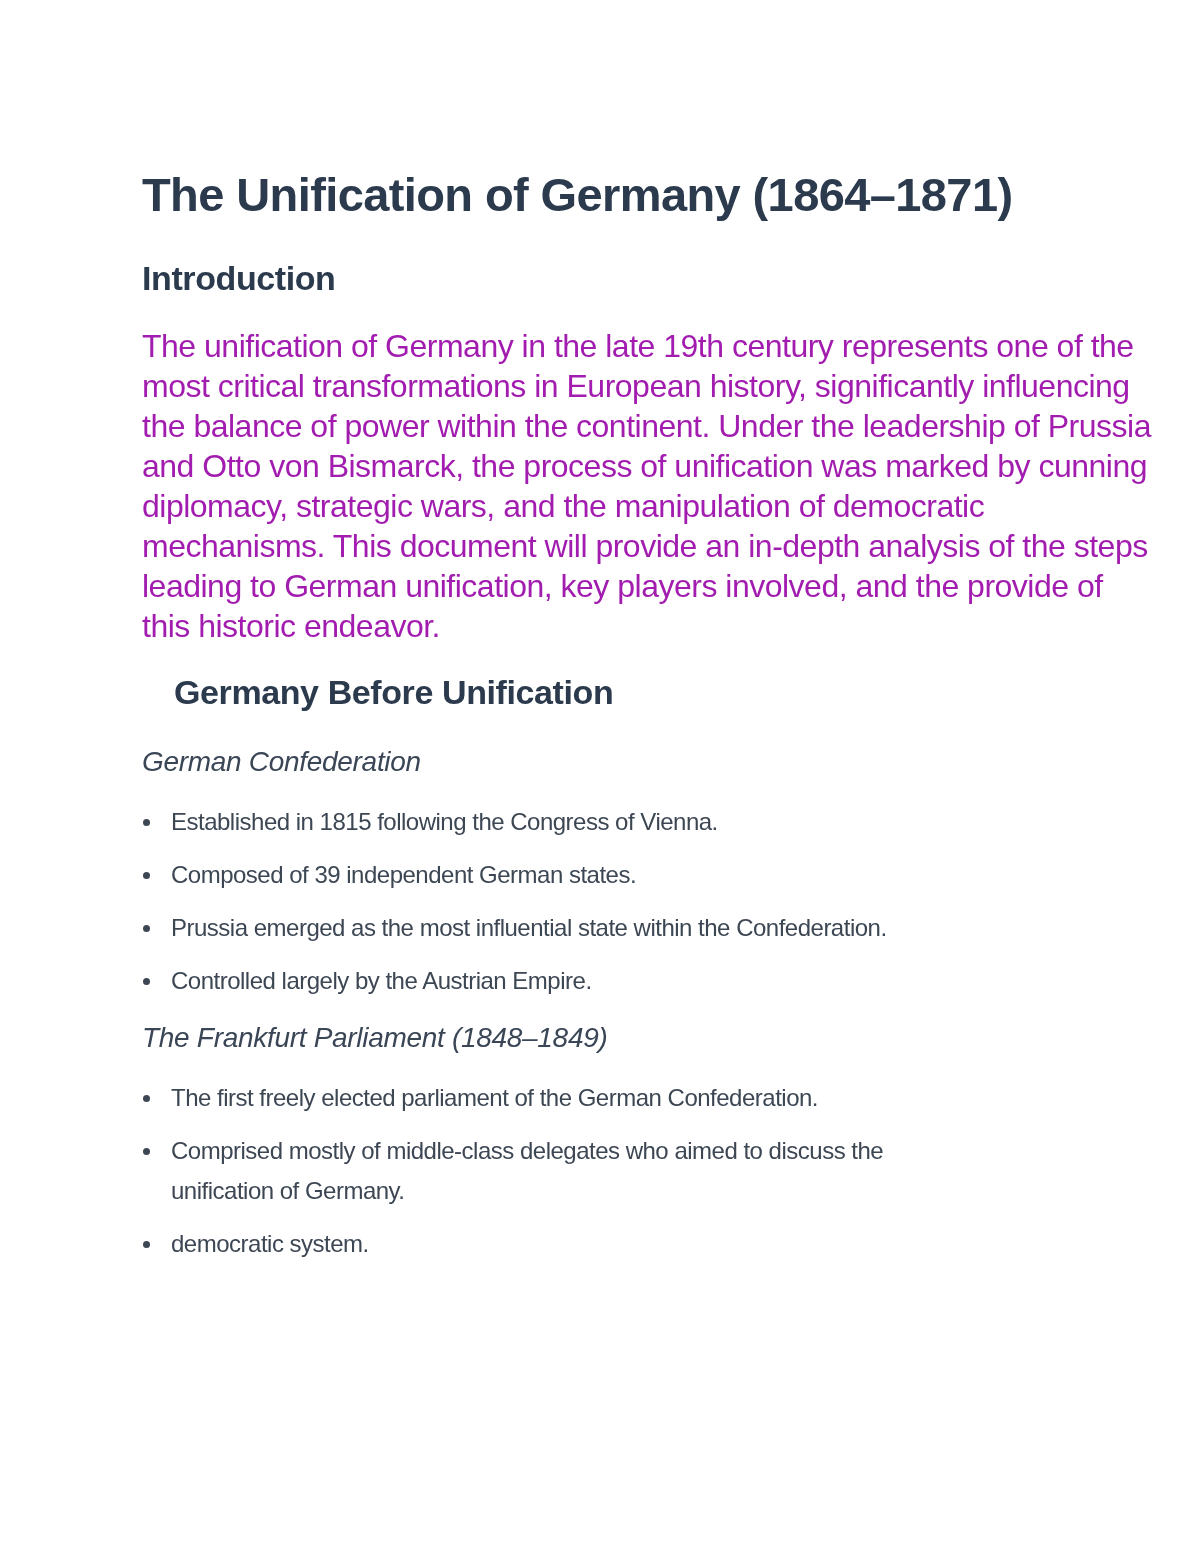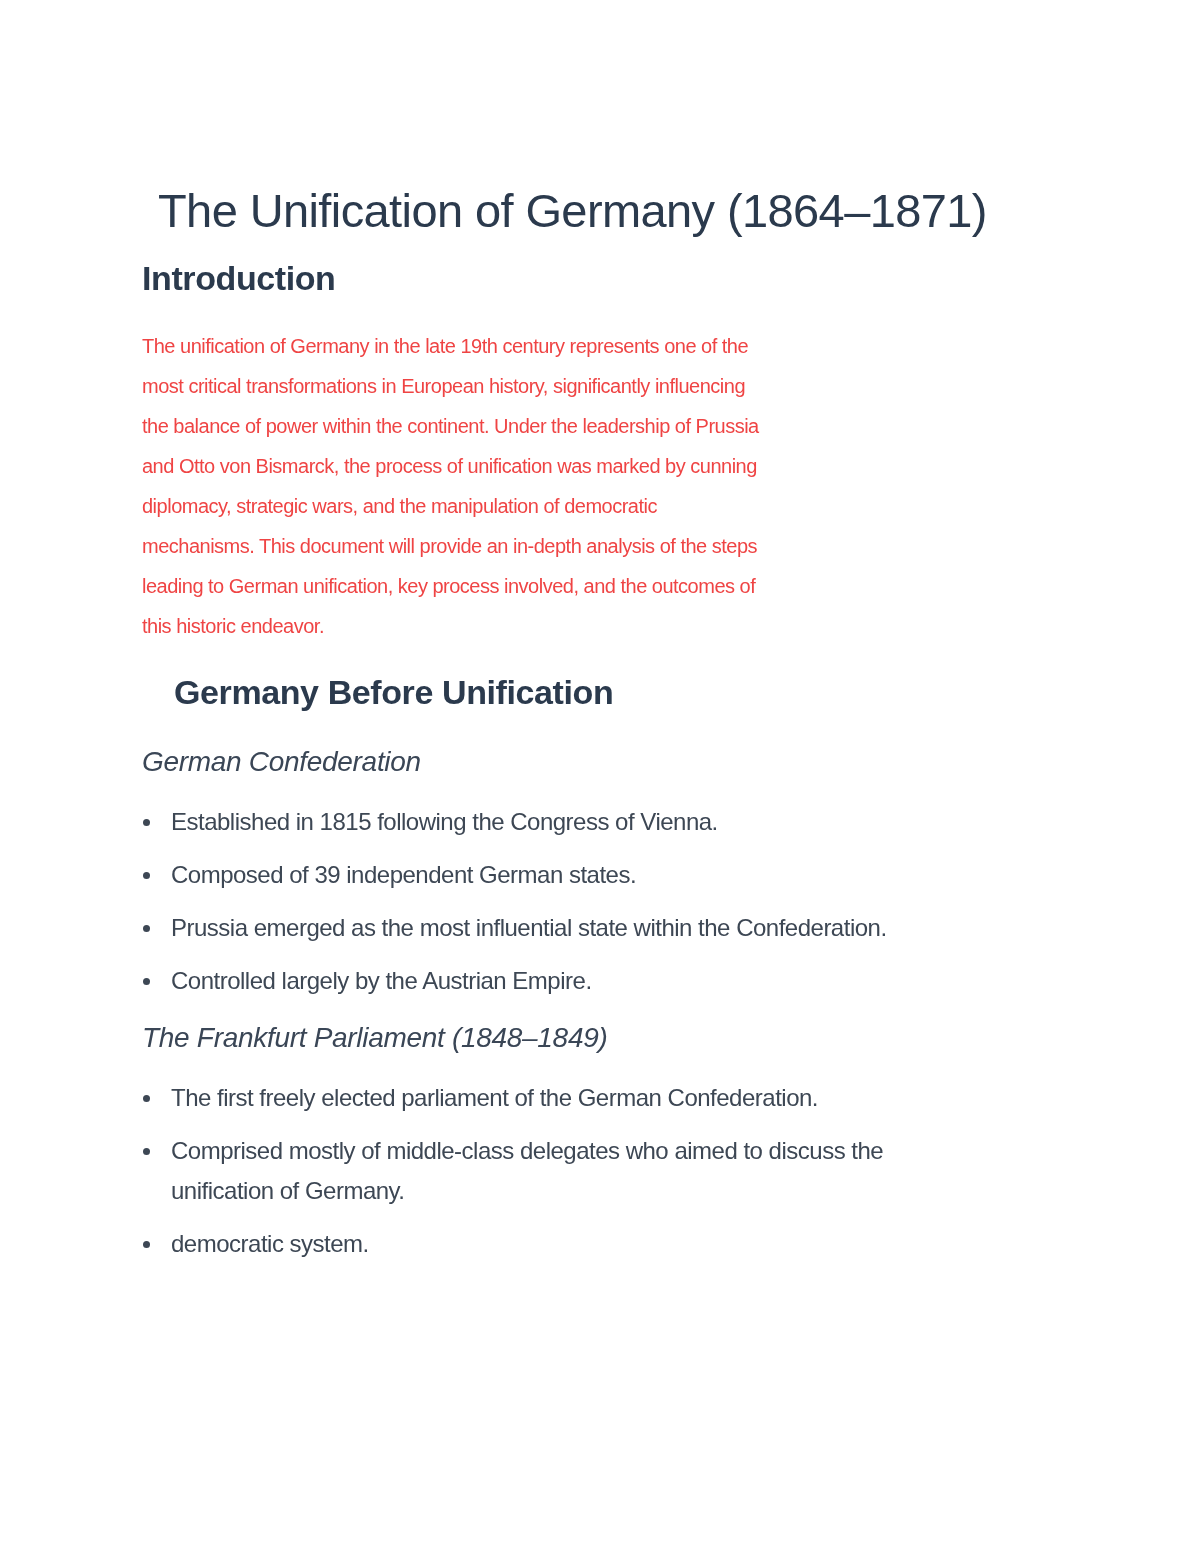--- a/index.html
+++ b/index.html
@@ -17,23 +17,23 @@
     .page {
       position: absolute;
       left: 142px;
       top: 0;
       width: 920px;
     }
     .title {
       position: absolute;
       top: 166px;
       left: 0;
-      margin: 16px;
+      margin: 0;
       font-size: 47px;
-      font-weight: normal;
+      font-weight: bold;
       color: #2b3a4d;
       letter-spacing: -0.6px;
       white-space: nowrap;
       line-height: 58px;
     }
     .h2 {
       position: absolute;
       left: 0;
       margin: 0;
       font-size: 34px;
@@ -59,23 +59,23 @@
       font-style: italic;
     }
     .h3.conf { top: 744px; }
     .h3.frank { top: 1020px; }
     .para {
       position: absolute;
       top: 326px;
       left: 0;
       width: 920px;
       margin: 0;
-      font-size: 20px;
+      font-size: 32px;
       line-height: 40px;
-      color: #ef4444;
+      color: #a21caf;
       letter-spacing: -0.5px;
     }
     .para .line {
       display: block;
       white-space: nowrap;
     }
     .list {
       position: absolute;
       left: 0;
       margin: 0;
@@ -116,21 +116,21 @@
 
   <h2 class="h2 intro">Introduction</h2>
 
   <p class="para">
     <span class="line">The unification of Germany in the late 19th century represents one of the</span>
     <span class="line">most critical transformations in European history, significantly influencing</span>
     <span class="line">the balance of power within the continent. Under the leadership of Prussia</span>
     <span class="line">and Otto von Bismarck, the process of unification was marked by cunning</span>
     <span class="line">diplomacy, strategic wars, and the manipulation of democratic</span>
     <span class="line">mechanisms. This document will provide an in-depth analysis of the steps</span>
-    <span class="line">leading to German unification, key process involved, and the outcomes of</span>
+    <span class="line">leading to German unification, key players involved, and the provide of</span>
     <span class="line">this historic endeavor.</span>
   </p>
 
   <h2 class="h2 before">Germany Before Unification</h2>
 
   <h3 class="h3 conf">German Confederation</h3>
 
   <ul class="list conf">
     <li>
       <span class="bullet"></span>

